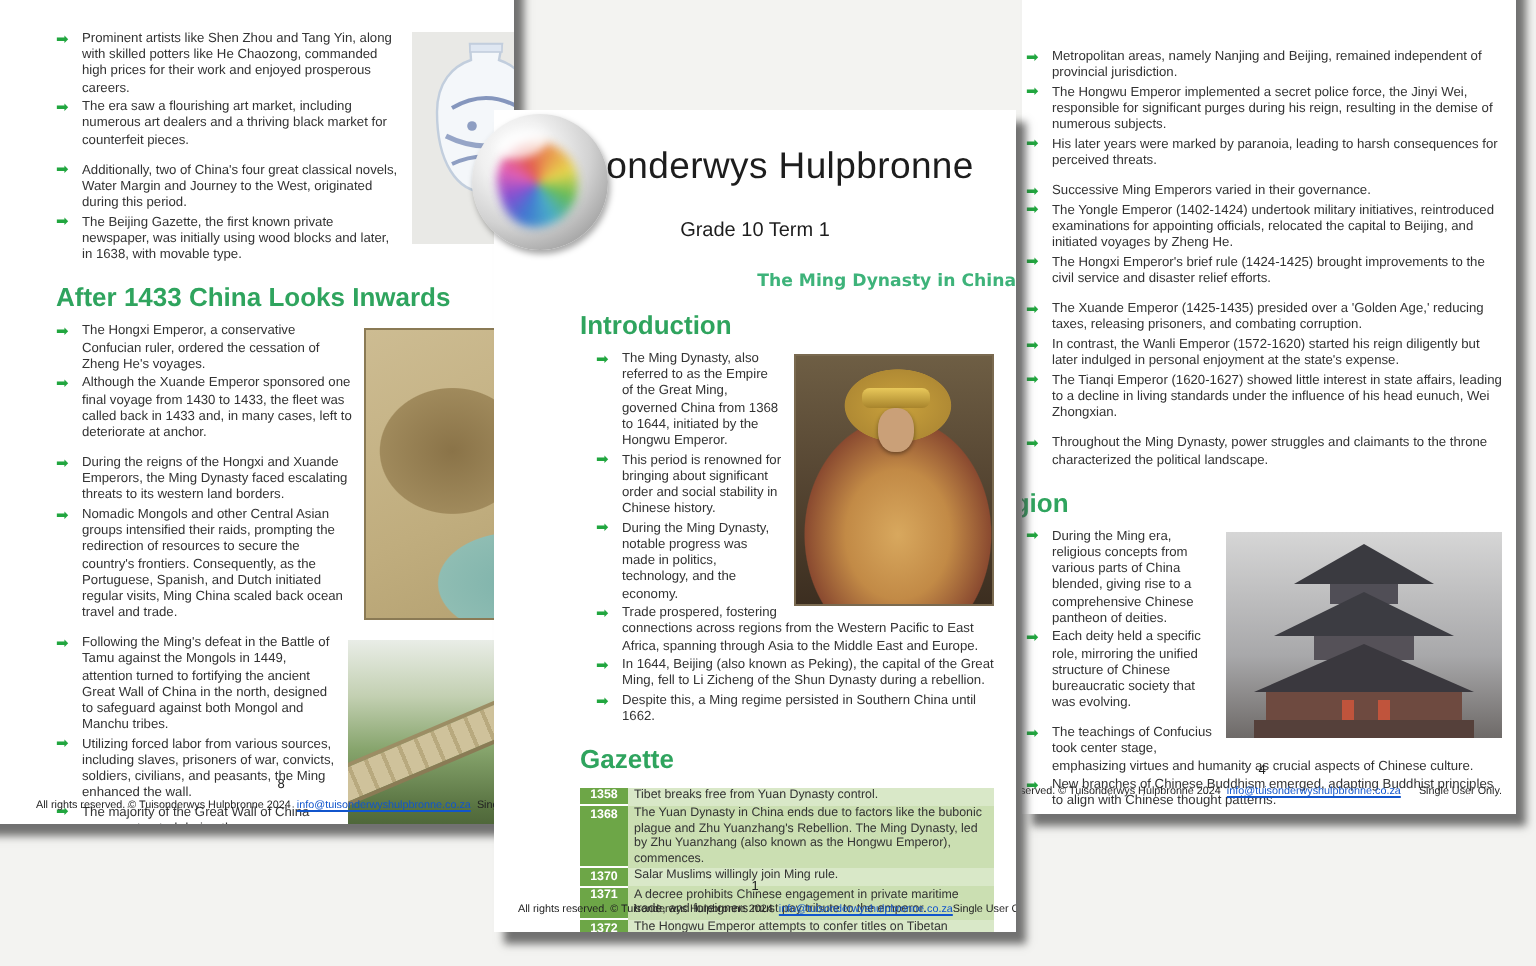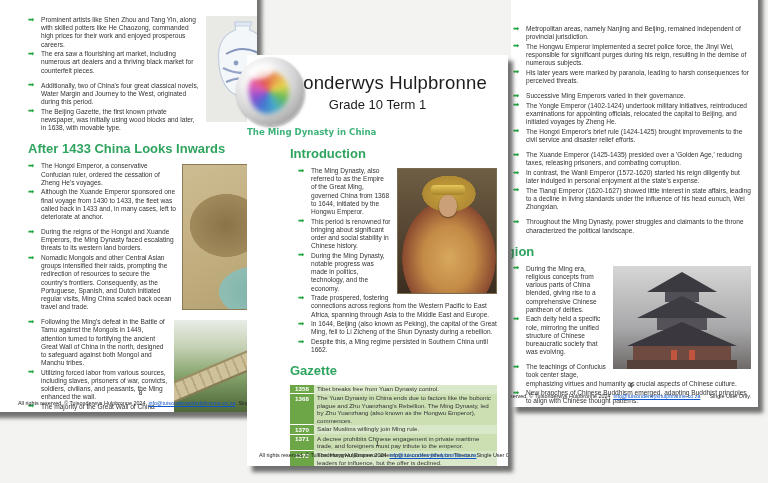--- a/index.html
+++ b/index.html
@@ -74,23 +74,23 @@
     filter:blur(2.5px);
     transform:rotate(-18deg);
     opacity:0.9;
   }
   .logo-gloss{
     position:absolute;left:12px;top:8px;width:26px;height:14px;border-radius:50%;
     background:rgba(255,255,255,0.75);filter:blur(2px);transform:rotate(-14deg);
   }
   .cp-header{text-align:center;padding-top:17px;}
   .brand-title{font-size:18.5px;color:#1d1d1d;letter-spacing:0.2px;}
-  .sub-title{font-size:13px;color:#1d1d1d;margin-top:3px;}
+  .sub-title{font-size:10px;color:#1d1d1d;margin-top:16px;}
   .topic-heading{
-    text-align:left;font-size:8.6px;font-weight:bold;color:#3eb37a;
+    text-align:right;font-size:8.6px;font-weight:bold;color:#3eb37a;
     margin-top:15px;font-family:"DejaVu Sans", sans-serif;
   }
   .cp-content{padding:0 11px;margin-left:32px;}
   .emperor-img{
     float:right;width:100px;height:126px;margin:1px 0 4px 6px;position:relative;overflow:hidden;
     border:1px solid #7a6a50;box-sizing:border-box;
     background:
       radial-gradient(ellipse 44px 30px at 52% 20%, #caa23c 0%, #b08a34 60%, rgba(0,0,0,0) 61%),
       radial-gradient(ellipse 58px 72px at 52% 72%, #d8a85e 0%, #c28a46 45%, #8a4a30 80%, rgba(0,0,0,0) 81%),
       linear-gradient(180deg,#6e5e44 0%, #584834 45%, #3c2e20 100%);

